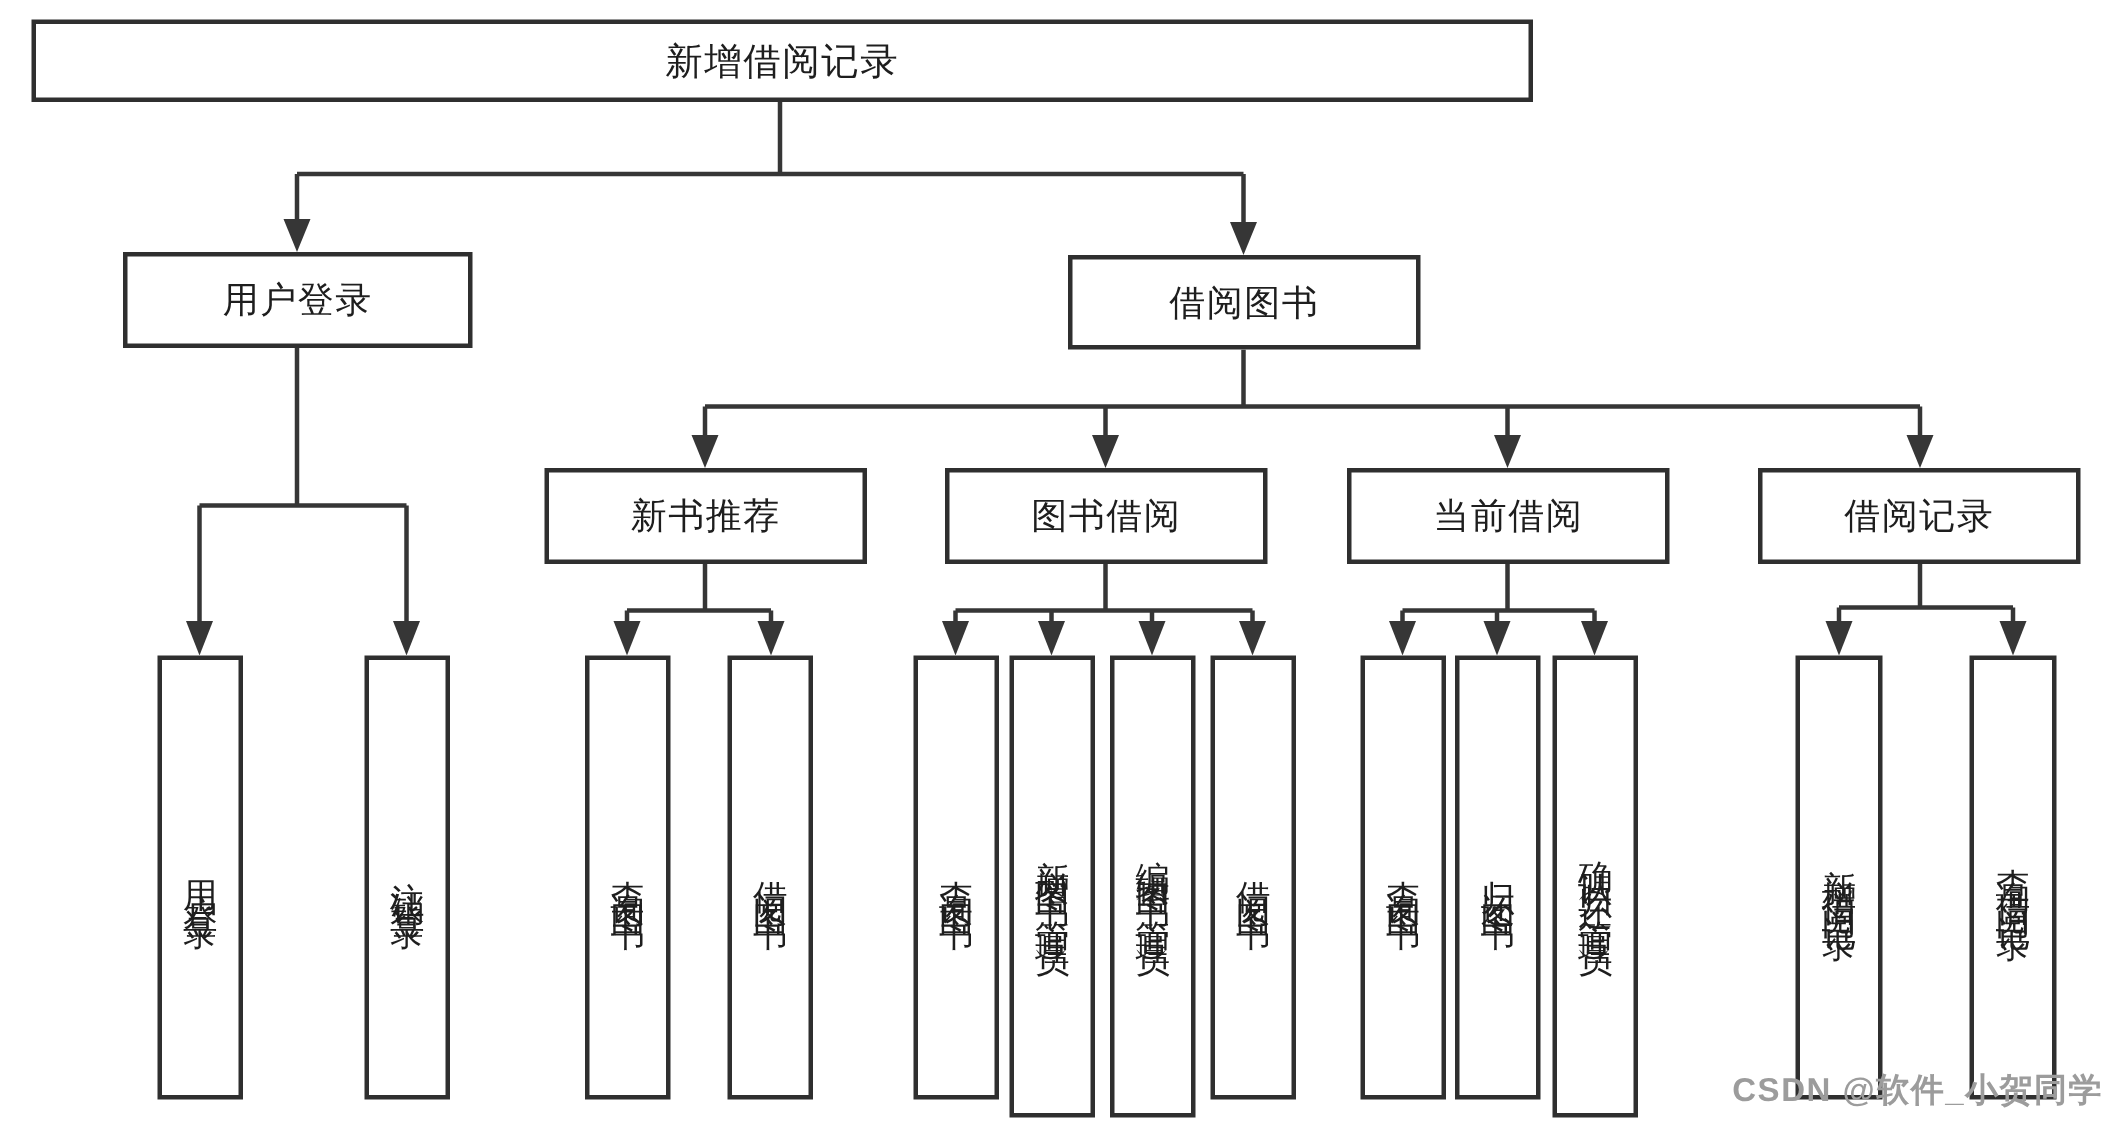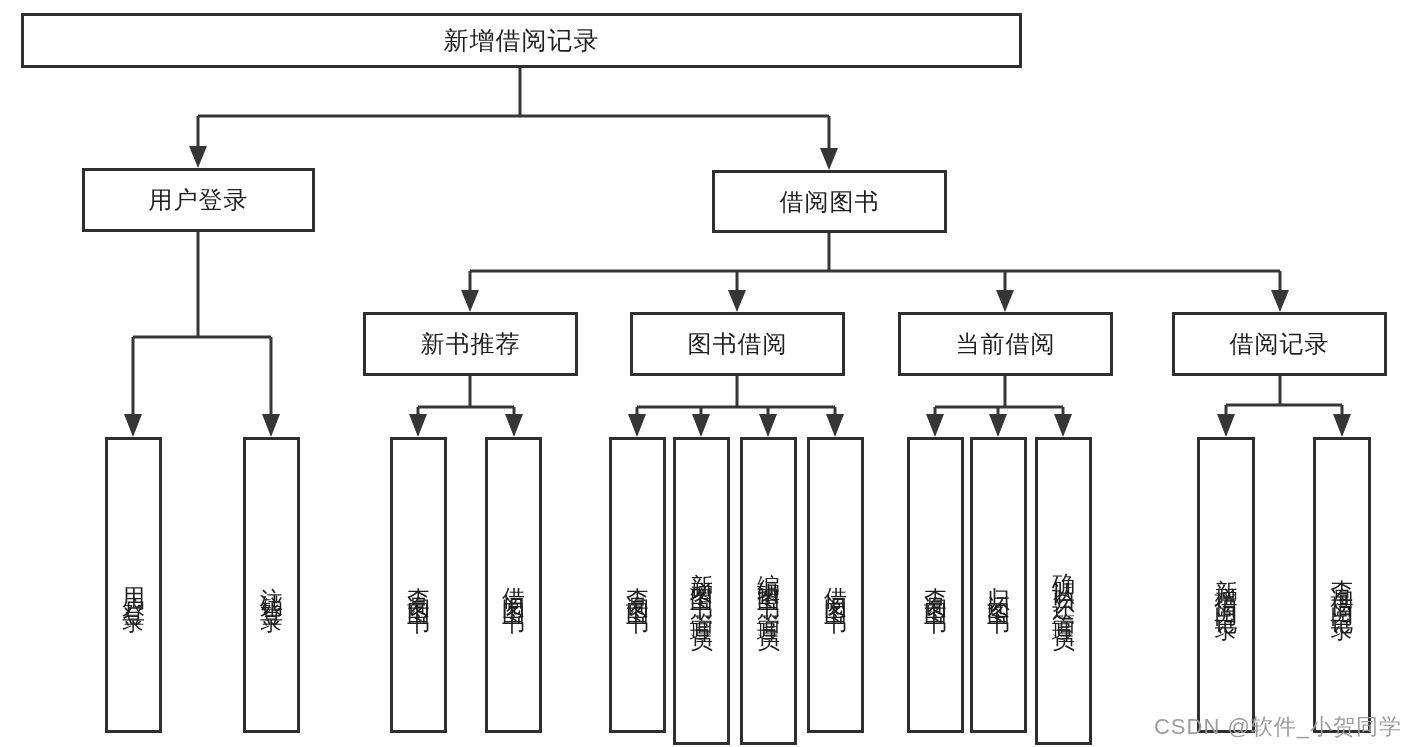--- a/index.html
+++ b/index.html
@@ -50,20 +50,21 @@
   }
   .watermark {
     position: absolute;
     right: 3px;
     bottom: 5px;
     font-size: 22px;
     color: #9c9c9c;
     letter-spacing: 1px;
     white-space: nowrap;
     z-index: 5;
+    font-weight: bold;
   }
 </style>
 </head>
 <body>
 
 <div id="stage">
 
   <svg id="connectors" width="1405" height="747" viewBox="0 0 1405 747" xmlns="http://www.w3.org/2000/svg">
     <g stroke="#363636" stroke-width="3" fill="none">
 

